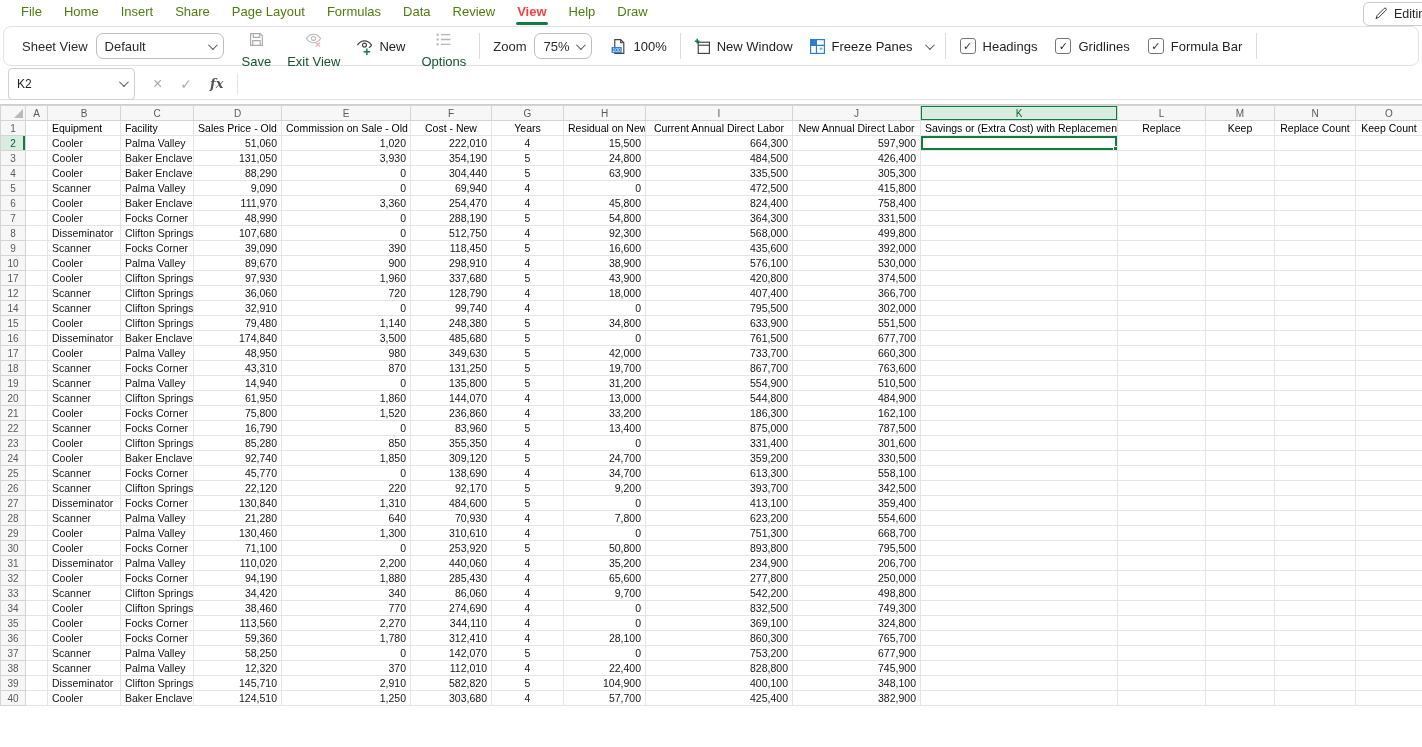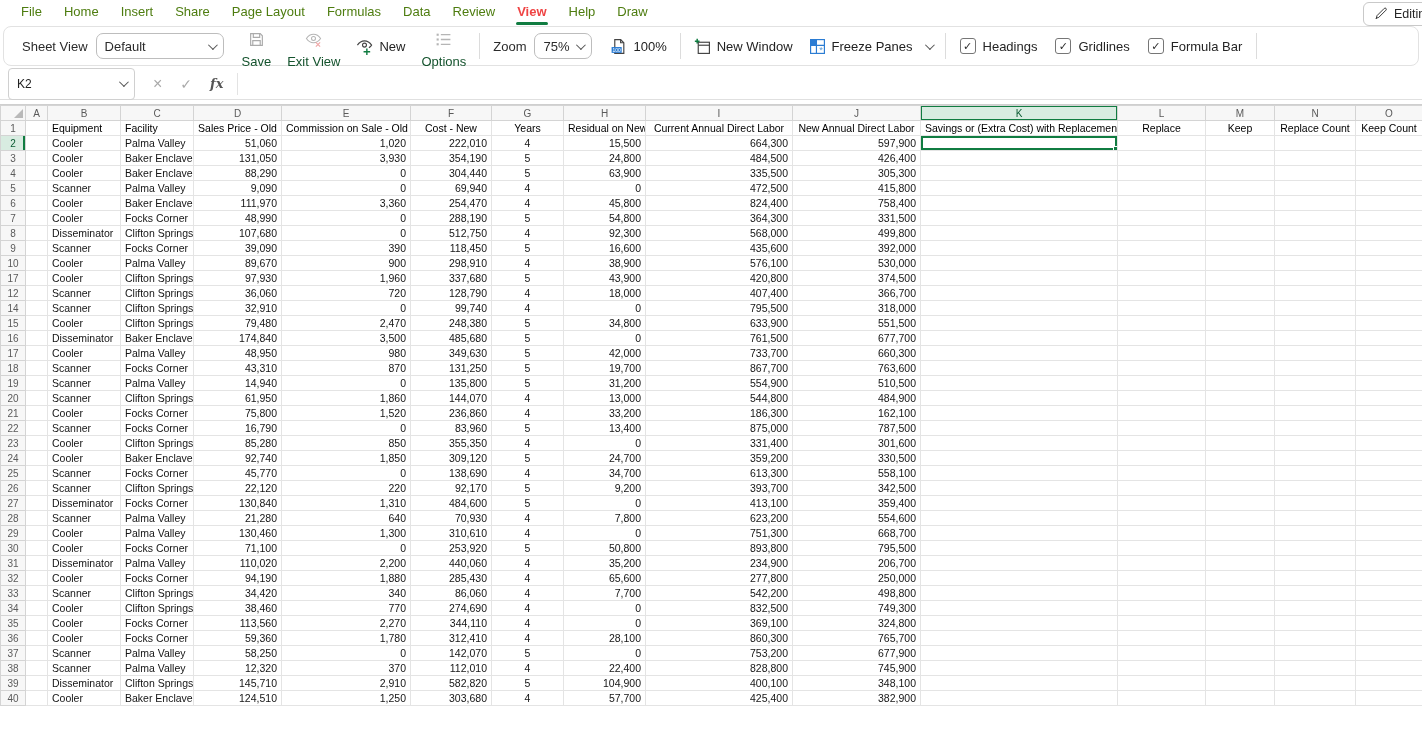--- a/index.html
+++ b/index.html
@@ -452,34 +452,34 @@
           <th class="rh">14</th>
           <td class="c al"></td>
           <td class="c al">Scanner</td>
           <td class="c al">Clifton Springs</td>
           <td class="c ar">32,910</td>
           <td class="c ar">0</td>
           <td class="c ar">99,740</td>
           <td class="c ac">4</td>
           <td class="c ar">0</td>
           <td class="c ar">795,500</td>
-          <td class="c ar">318,000</td>
+          <td class="c ar">302,000</td>
           <td class="c al"></td>
           <td class="c al"></td>
           <td class="c al"></td>
           <td class="c al"></td>
           <td class="c al"></td>
         </tr>
         <tr>
           <th class="rh">15</th>
           <td class="c al"></td>
           <td class="c al">Cooler</td>
           <td class="c al">Clifton Springs</td>
           <td class="c ar">79,480</td>
-          <td class="c ar">2,470</td>
+          <td class="c ar">1,140</td>
           <td class="c ar">248,380</td>
           <td class="c ac">5</td>
           <td class="c ar">34,800</td>
           <td class="c ar">633,900</td>
           <td class="c ar">551,500</td>
           <td class="c al"></td>
           <td class="c al"></td>
           <td class="c al"></td>
           <td class="c al"></td>
           <td class="c al"></td>
@@ -792,21 +792,21 @@
         </tr>
         <tr>
           <th class="rh">33</th>
           <td class="c al"></td>
           <td class="c al">Scanner</td>
           <td class="c al">Clifton Springs</td>
           <td class="c ar">34,420</td>
           <td class="c ar">340</td>
           <td class="c ar">86,060</td>
           <td class="c ac">4</td>
-          <td class="c ar">7,700</td>
+          <td class="c ar">9,700</td>
           <td class="c ar">542,200</td>
           <td class="c ar">498,800</td>
           <td class="c al"></td>
           <td class="c al"></td>
           <td class="c al"></td>
           <td class="c al"></td>
           <td class="c al"></td>
         </tr>
         <tr>
           <th class="rh">34</th>

